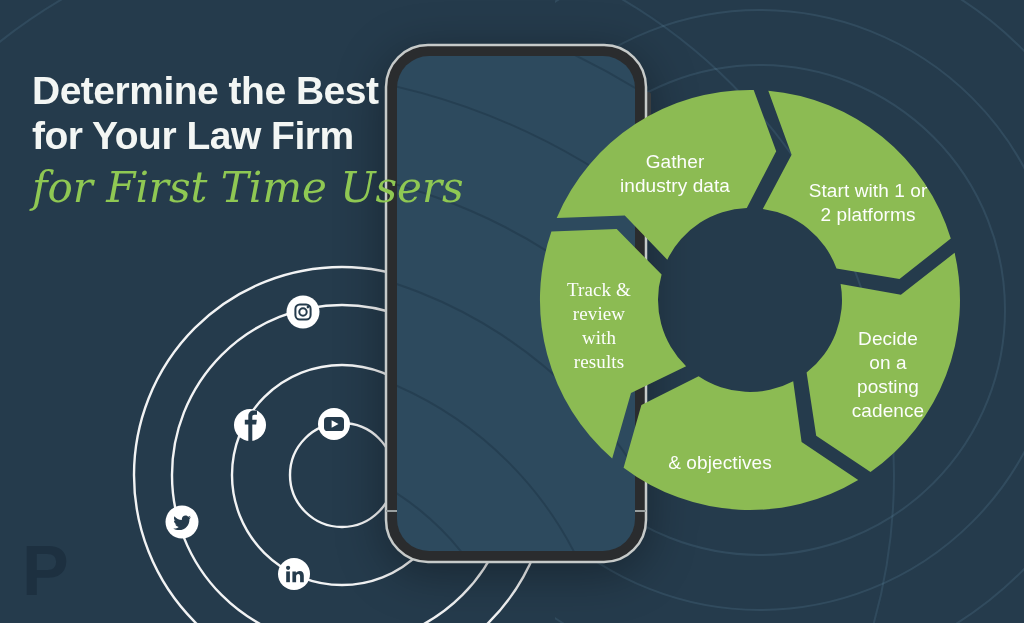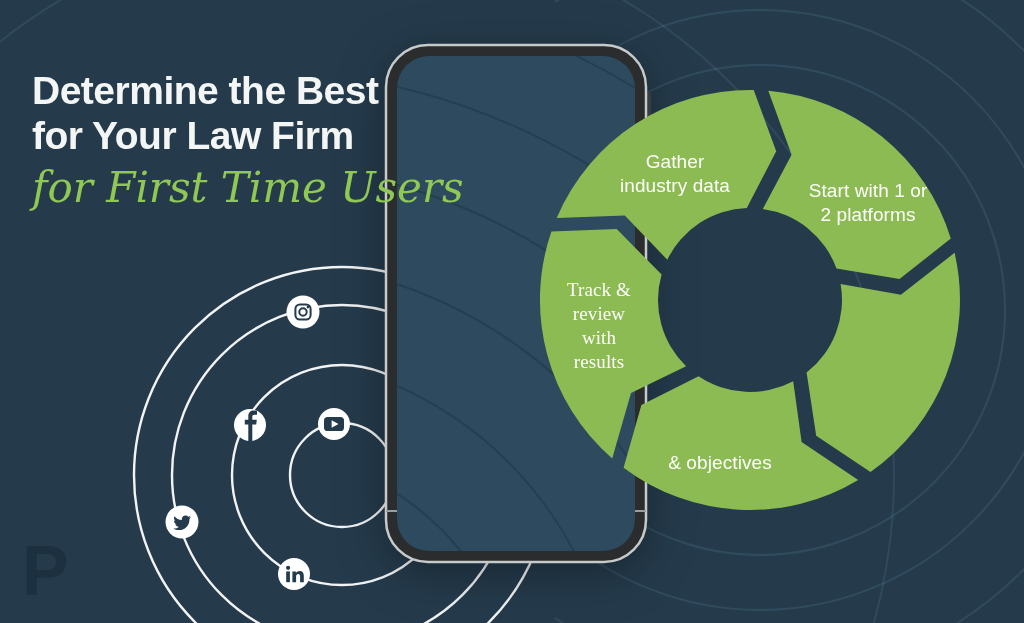--- a/index.html
+++ b/index.html
@@ -132,20 +132,26 @@
   </svg>
 
   <div class="step-label" style="left:675px;top:174px;">
     <div>Gather</div>
     <div>industry data</div>
   </div>
   <div class="step-label" style="left:856px;top:203px;margin-left:12px;">
     <div>Start with 1 or</div>
     <div>2 platforms</div>
   </div>
+  <div class="step-label" style="left:888px;top:375px;">
+    <div>Decide</div>
+    <div>on a</div>
+    <div>posting</div>
+    <div>cadence</div>
+  </div>
   <div class="step-label" style="left:720px;top:463px;">
     <div>&amp; objectives</div>
   </div>
   <div class="step-label" style="left:599px;top:326px;font-family:Liberation Serif, serif;">
     <div>Track &amp;</div>
     <div>review</div>
     <div>with</div>
     <div>results</div>
   </div>
 

